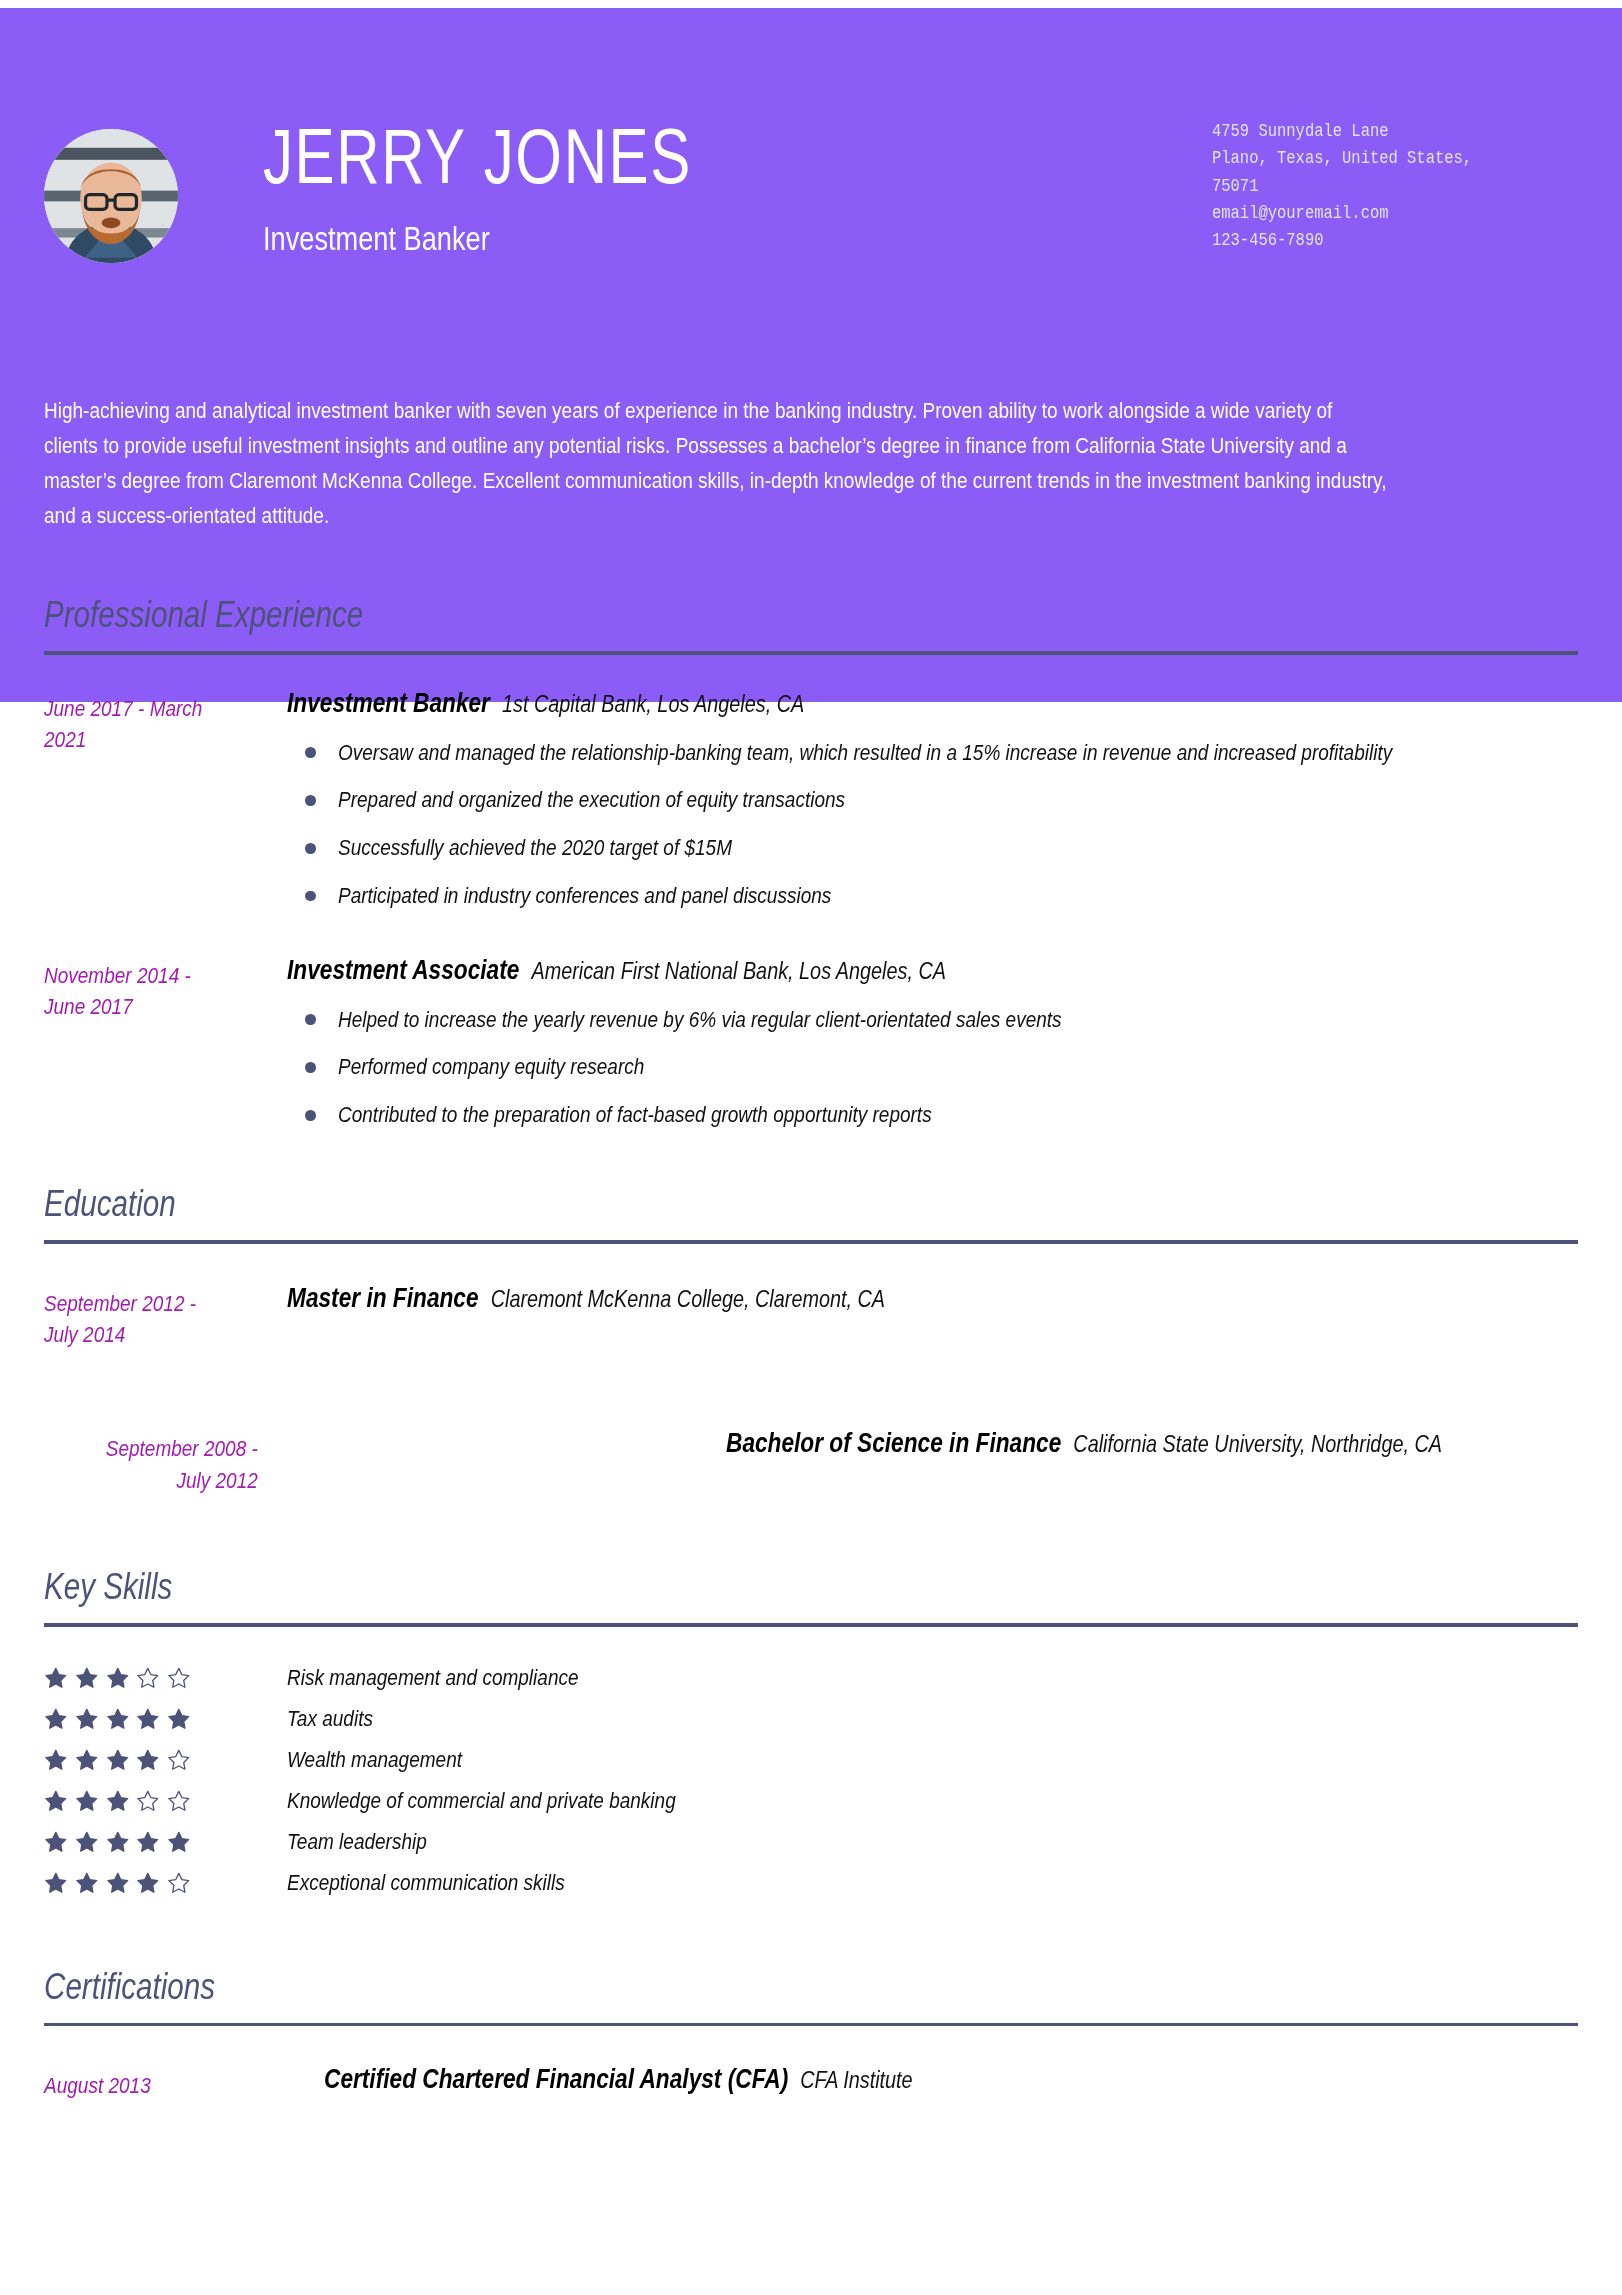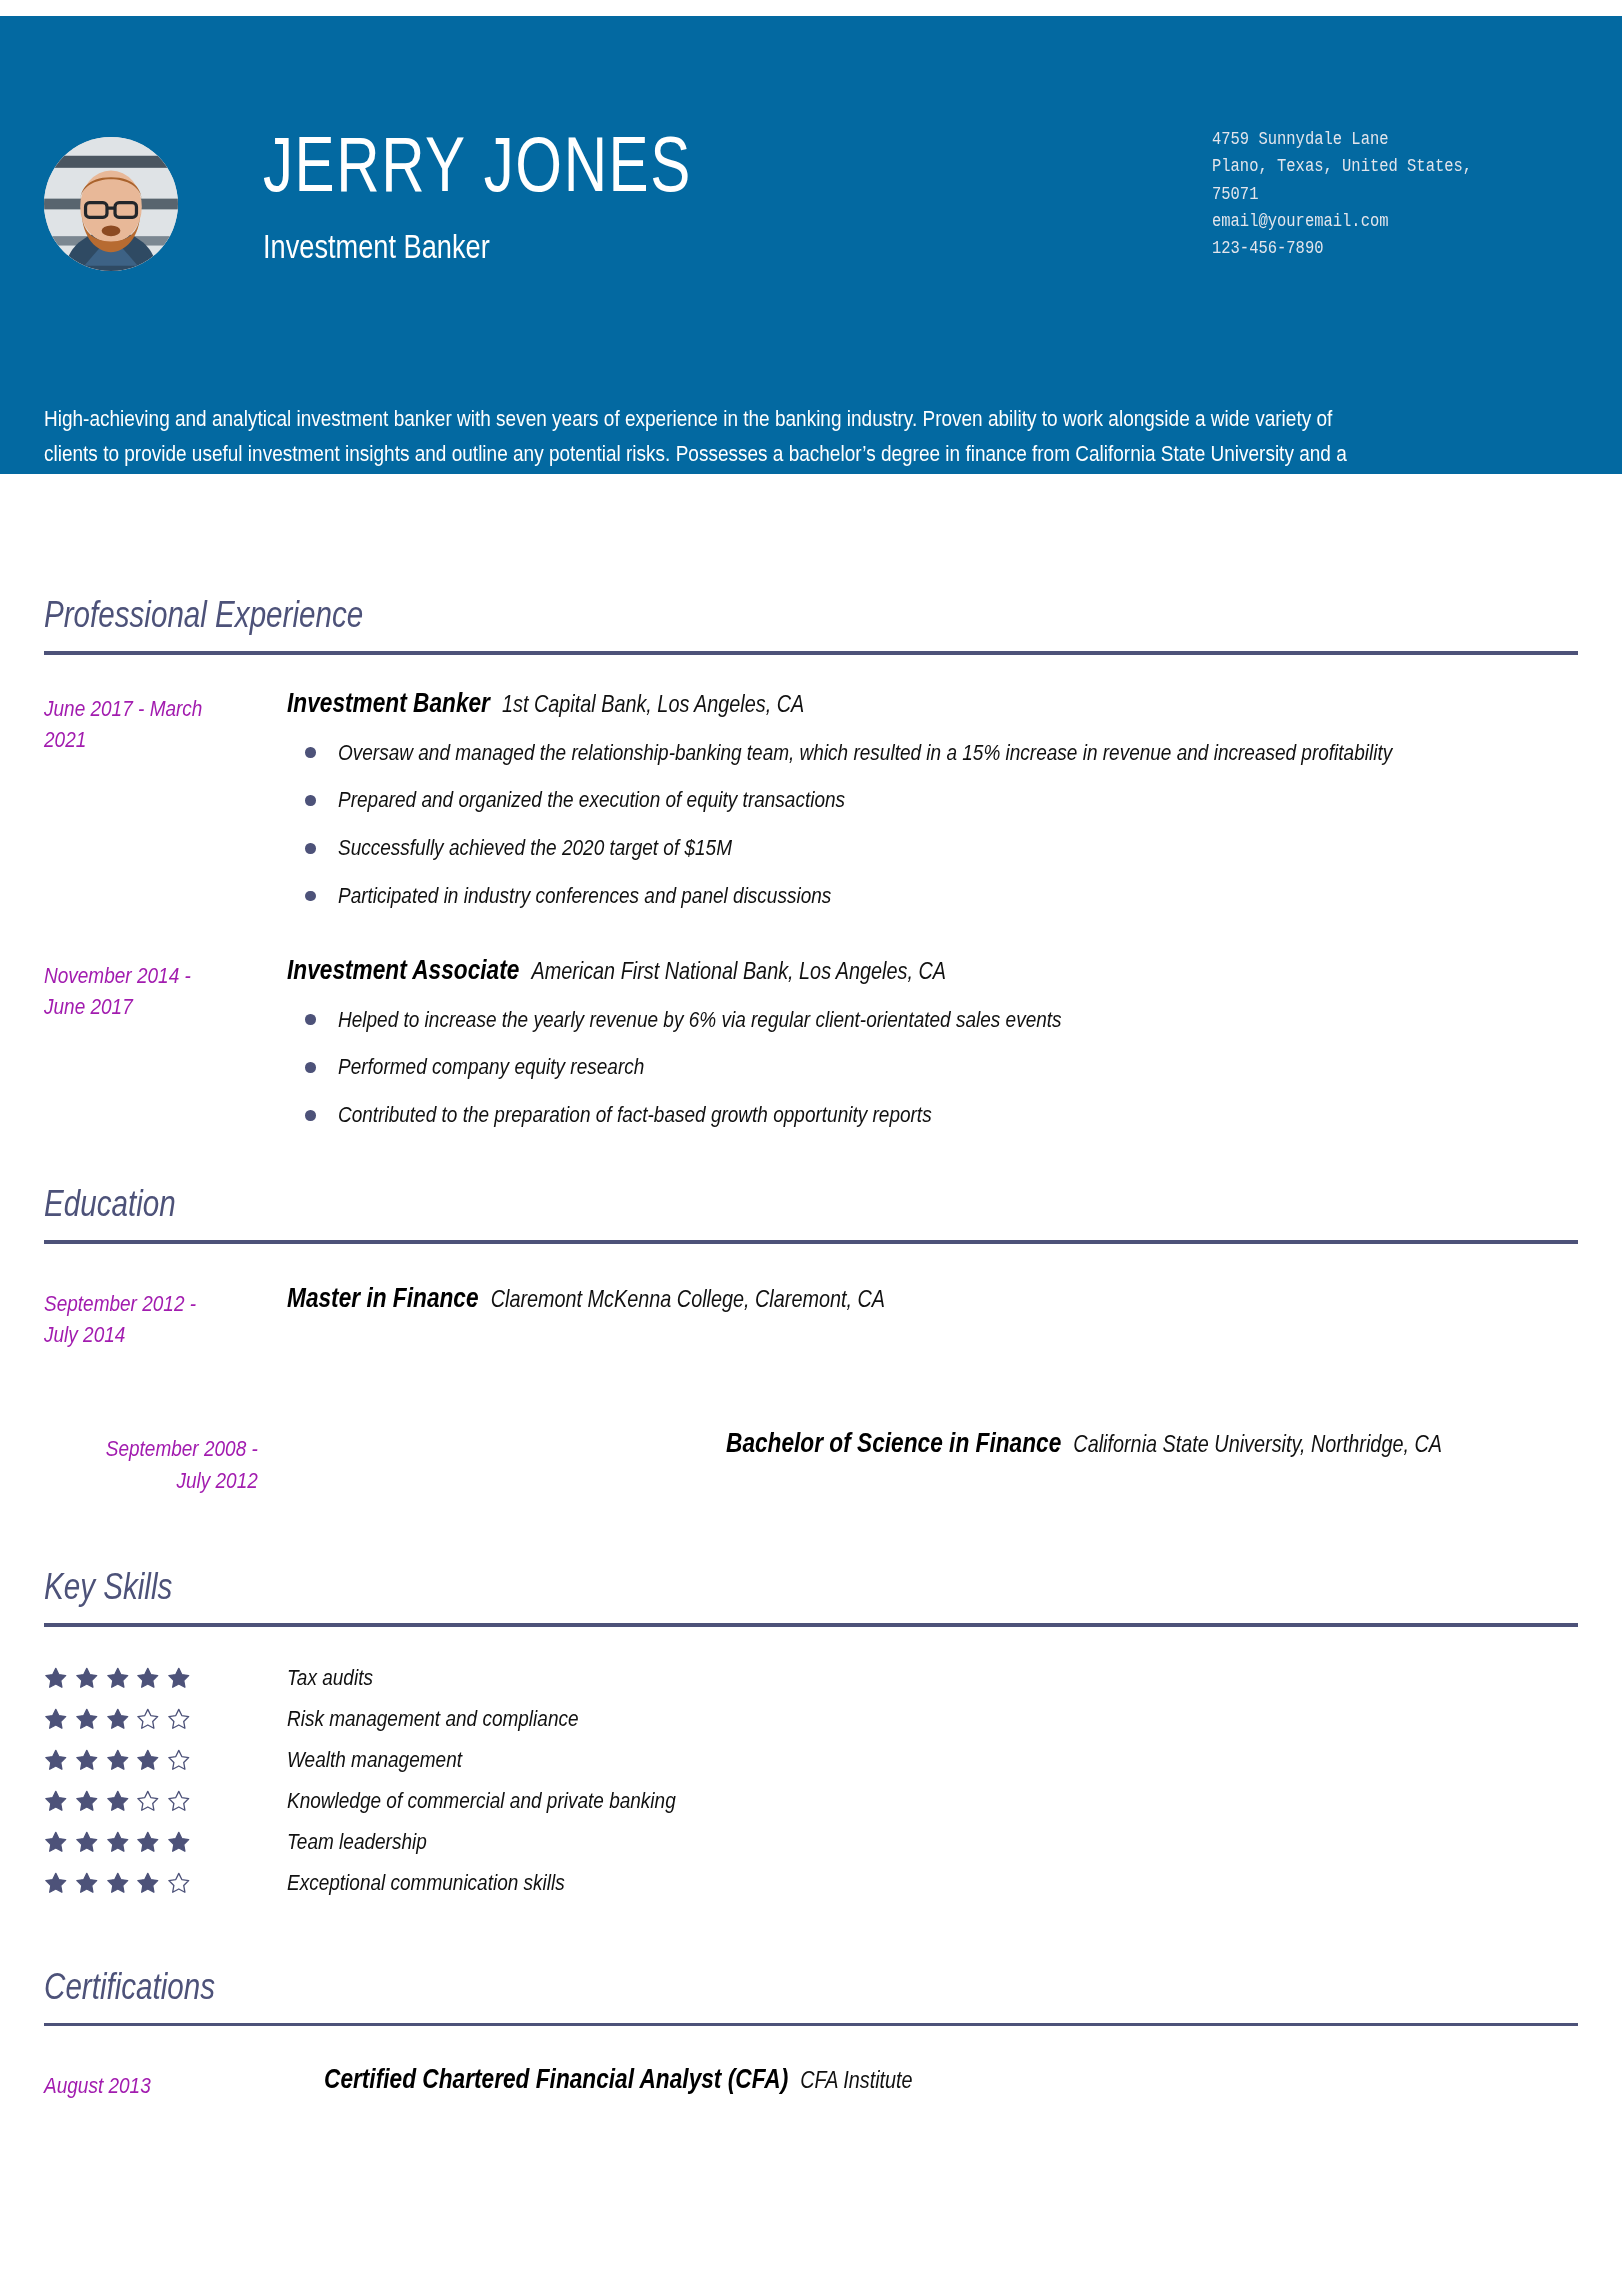--- a/index.html
+++ b/index.html
@@ -21,25 +21,25 @@
     position: relative;
     width: 1622px;
     height: 2295px;
     background: #ffffff;
     overflow: hidden;
   }
 
   
   .header-band {
     position: absolute;
-    top: 16px;
+    top: 8px;
     left: 0;
     width: 1622px;
-    height: 458px;
-    background: #0369a1;
+    height: 694px;
+    background: #8b5cf6;
   }
 
   .header-top {
     position: absolute;
     top: 110px;
     left: 44px;
     right: 44px;
     height: 209px;
   }
 
@@ -387,47 +387,47 @@
               <svg viewBox="0 0 36 34">
                 <path d="M18 2.6 L22.6 12.1 L33.1 13.6 L25.5 21 L27.3 31.4 L18 26.5 L8.7 31.4 L10.5 21 L2.9 13.6 L13.4 12.1 Z" fill="#4d5279" stroke="#4d5279" stroke-width="2" stroke-linejoin="round"></path>
               </svg>
               <svg viewBox="0 0 36 34">
                 <path d="M18 2.6 L22.6 12.1 L33.1 13.6 L25.5 21 L27.3 31.4 L18 26.5 L8.7 31.4 L10.5 21 L2.9 13.6 L13.4 12.1 Z" fill="#4d5279" stroke="#4d5279" stroke-width="2" stroke-linejoin="round"></path>
               </svg>
               <svg viewBox="0 0 36 34">
                 <path d="M18 2.6 L22.6 12.1 L33.1 13.6 L25.5 21 L27.3 31.4 L18 26.5 L8.7 31.4 L10.5 21 L2.9 13.6 L13.4 12.1 Z" fill="#4d5279" stroke="#4d5279" stroke-width="2" stroke-linejoin="round"></path>
               </svg>
               <svg viewBox="0 0 36 34">
+                <path d="M18 2.6 L22.6 12.1 L33.1 13.6 L25.5 21 L27.3 31.4 L18 26.5 L8.7 31.4 L10.5 21 L2.9 13.6 L13.4 12.1 Z" fill="none" stroke="#4d5279" stroke-width="2" stroke-linejoin="round"></path>
+              </svg>
+              <svg viewBox="0 0 36 34">
+                <path d="M18 2.6 L22.6 12.1 L33.1 13.6 L25.5 21 L27.3 31.4 L18 26.5 L8.7 31.4 L10.5 21 L2.9 13.6 L13.4 12.1 Z" fill="none" stroke="#4d5279" stroke-width="2" stroke-linejoin="round"></path>
+              </svg>
+            </div>
+          <div class="skill-label">Risk management and compliance</div>
+        </div>
+        <div class="skill-row">
+          <div class="stars">
+              <svg viewBox="0 0 36 34">
+                <path d="M18 2.6 L22.6 12.1 L33.1 13.6 L25.5 21 L27.3 31.4 L18 26.5 L8.7 31.4 L10.5 21 L2.9 13.6 L13.4 12.1 Z" fill="#4d5279" stroke="#4d5279" stroke-width="2" stroke-linejoin="round"></path>
+              </svg>
+              <svg viewBox="0 0 36 34">
+                <path d="M18 2.6 L22.6 12.1 L33.1 13.6 L25.5 21 L27.3 31.4 L18 26.5 L8.7 31.4 L10.5 21 L2.9 13.6 L13.4 12.1 Z" fill="#4d5279" stroke="#4d5279" stroke-width="2" stroke-linejoin="round"></path>
+              </svg>
+              <svg viewBox="0 0 36 34">
+                <path d="M18 2.6 L22.6 12.1 L33.1 13.6 L25.5 21 L27.3 31.4 L18 26.5 L8.7 31.4 L10.5 21 L2.9 13.6 L13.4 12.1 Z" fill="#4d5279" stroke="#4d5279" stroke-width="2" stroke-linejoin="round"></path>
+              </svg>
+              <svg viewBox="0 0 36 34">
                 <path d="M18 2.6 L22.6 12.1 L33.1 13.6 L25.5 21 L27.3 31.4 L18 26.5 L8.7 31.4 L10.5 21 L2.9 13.6 L13.4 12.1 Z" fill="#4d5279" stroke="#4d5279" stroke-width="2" stroke-linejoin="round"></path>
               </svg>
               <svg viewBox="0 0 36 34">
                 <path d="M18 2.6 L22.6 12.1 L33.1 13.6 L25.5 21 L27.3 31.4 L18 26.5 L8.7 31.4 L10.5 21 L2.9 13.6 L13.4 12.1 Z" fill="#4d5279" stroke="#4d5279" stroke-width="2" stroke-linejoin="round"></path>
               </svg>
             </div>
           <div class="skill-label">Tax audits</div>
-        </div>
-        <div class="skill-row">
-          <div class="stars">
-              <svg viewBox="0 0 36 34">
-                <path d="M18 2.6 L22.6 12.1 L33.1 13.6 L25.5 21 L27.3 31.4 L18 26.5 L8.7 31.4 L10.5 21 L2.9 13.6 L13.4 12.1 Z" fill="#4d5279" stroke="#4d5279" stroke-width="2" stroke-linejoin="round"></path>
-              </svg>
-              <svg viewBox="0 0 36 34">
-                <path d="M18 2.6 L22.6 12.1 L33.1 13.6 L25.5 21 L27.3 31.4 L18 26.5 L8.7 31.4 L10.5 21 L2.9 13.6 L13.4 12.1 Z" fill="#4d5279" stroke="#4d5279" stroke-width="2" stroke-linejoin="round"></path>
-              </svg>
-              <svg viewBox="0 0 36 34">
-                <path d="M18 2.6 L22.6 12.1 L33.1 13.6 L25.5 21 L27.3 31.4 L18 26.5 L8.7 31.4 L10.5 21 L2.9 13.6 L13.4 12.1 Z" fill="#4d5279" stroke="#4d5279" stroke-width="2" stroke-linejoin="round"></path>
-              </svg>
-              <svg viewBox="0 0 36 34">
-                <path d="M18 2.6 L22.6 12.1 L33.1 13.6 L25.5 21 L27.3 31.4 L18 26.5 L8.7 31.4 L10.5 21 L2.9 13.6 L13.4 12.1 Z" fill="none" stroke="#4d5279" stroke-width="2" stroke-linejoin="round"></path>
-              </svg>
-              <svg viewBox="0 0 36 34">
-                <path d="M18 2.6 L22.6 12.1 L33.1 13.6 L25.5 21 L27.3 31.4 L18 26.5 L8.7 31.4 L10.5 21 L2.9 13.6 L13.4 12.1 Z" fill="none" stroke="#4d5279" stroke-width="2" stroke-linejoin="round"></path>
-              </svg>
-            </div>
-          <div class="skill-label">Risk management and compliance</div>
         </div>
         <div class="skill-row">
           <div class="stars">
               <svg viewBox="0 0 36 34">
                 <path d="M18 2.6 L22.6 12.1 L33.1 13.6 L25.5 21 L27.3 31.4 L18 26.5 L8.7 31.4 L10.5 21 L2.9 13.6 L13.4 12.1 Z" fill="#4d5279" stroke="#4d5279" stroke-width="2" stroke-linejoin="round"></path>
               </svg>
               <svg viewBox="0 0 36 34">
                 <path d="M18 2.6 L22.6 12.1 L33.1 13.6 L25.5 21 L27.3 31.4 L18 26.5 L8.7 31.4 L10.5 21 L2.9 13.6 L13.4 12.1 Z" fill="#4d5279" stroke="#4d5279" stroke-width="2" stroke-linejoin="round"></path>
               </svg>
               <svg viewBox="0 0 36 34">

